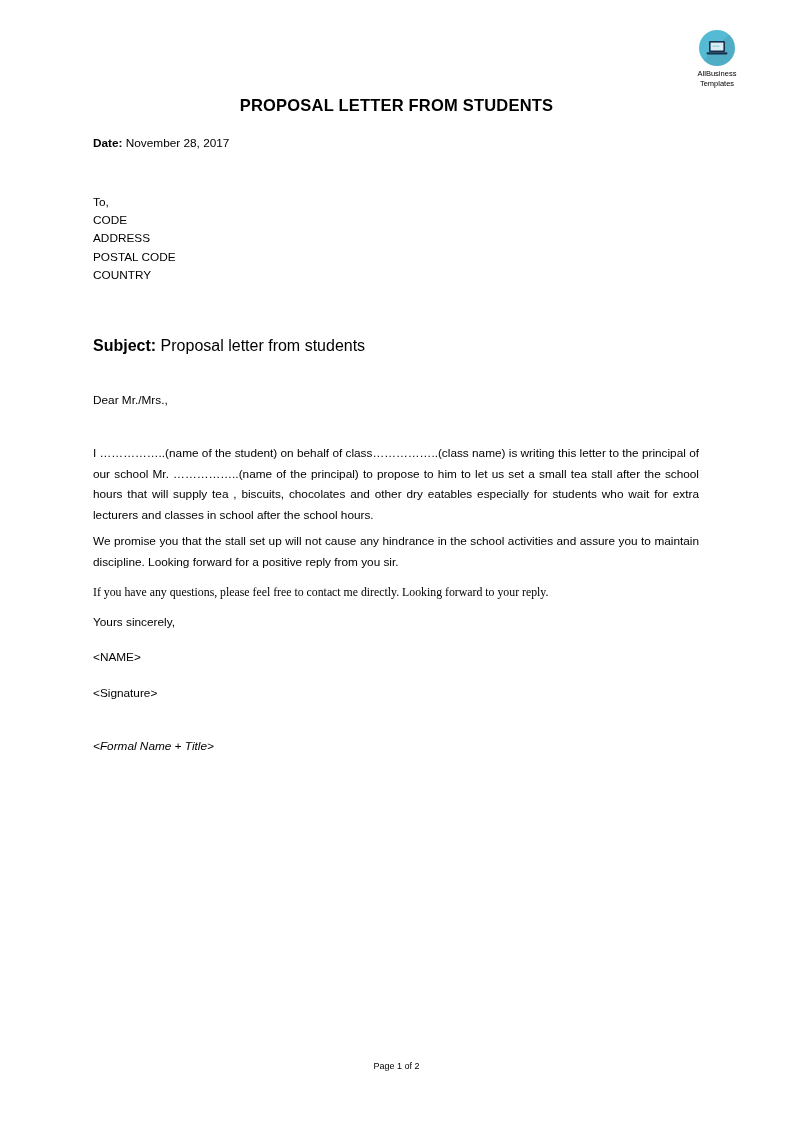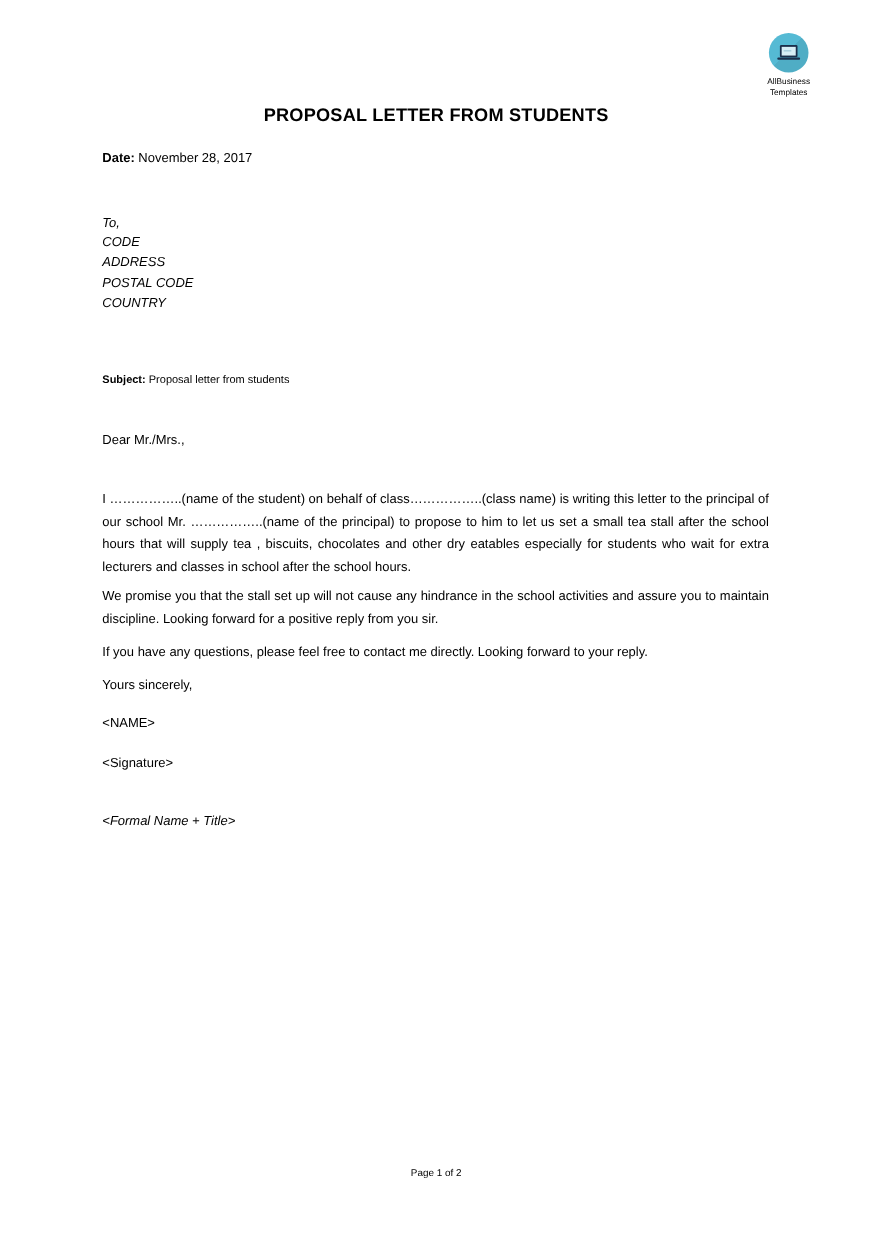--- a/index.html
+++ b/index.html
@@ -82,27 +82,27 @@
   }
   .date-line .lbl { font-weight: bold; }
 
   .address-block {
     position: absolute;
     left: 93px;
     top: 193px;
     font-size: 11.8px;
     line-height: 18.2px;
   }
-  .address-block div { white-space: nowrap; font-style: italic; }
+  .address-block div { white-space: nowrap; }
 
   .subject-line {
     position: absolute;
     left: 93px;
     top: 337px;
-    font-size: 10px;
+    font-size: 16px;
     line-height: 18px;
     white-space: nowrap;
   }
   .subject-line .lbl { font-weight: bold; }
 
   .salutation {
     position: absolute;
     left: 93px;
     top: 391px;
     font-size: 11.8px;
@@ -114,21 +114,21 @@
     position: absolute;
     left: 93px;
     width: 606px;
     font-size: 11.8px;
     line-height: 20.5px;
     text-align: justify;
     text-justify: inter-word;
   }
   .para-1 { top: 443px; }
   .para-2 { top: 531px; }
-  .para-3 { top: 582px; text-align: left; }
+  .para-3 { top: 582px; text-align: left; font-family: Liberation Serif, serif; }
 
   .closing {
     position: absolute;
     left: 93px;
     font-size: 11.8px;
     line-height: 18px;
     white-space: nowrap;
   }
   .closing-1 { top: 613px; }
   .closing-2 { top: 648px; }

